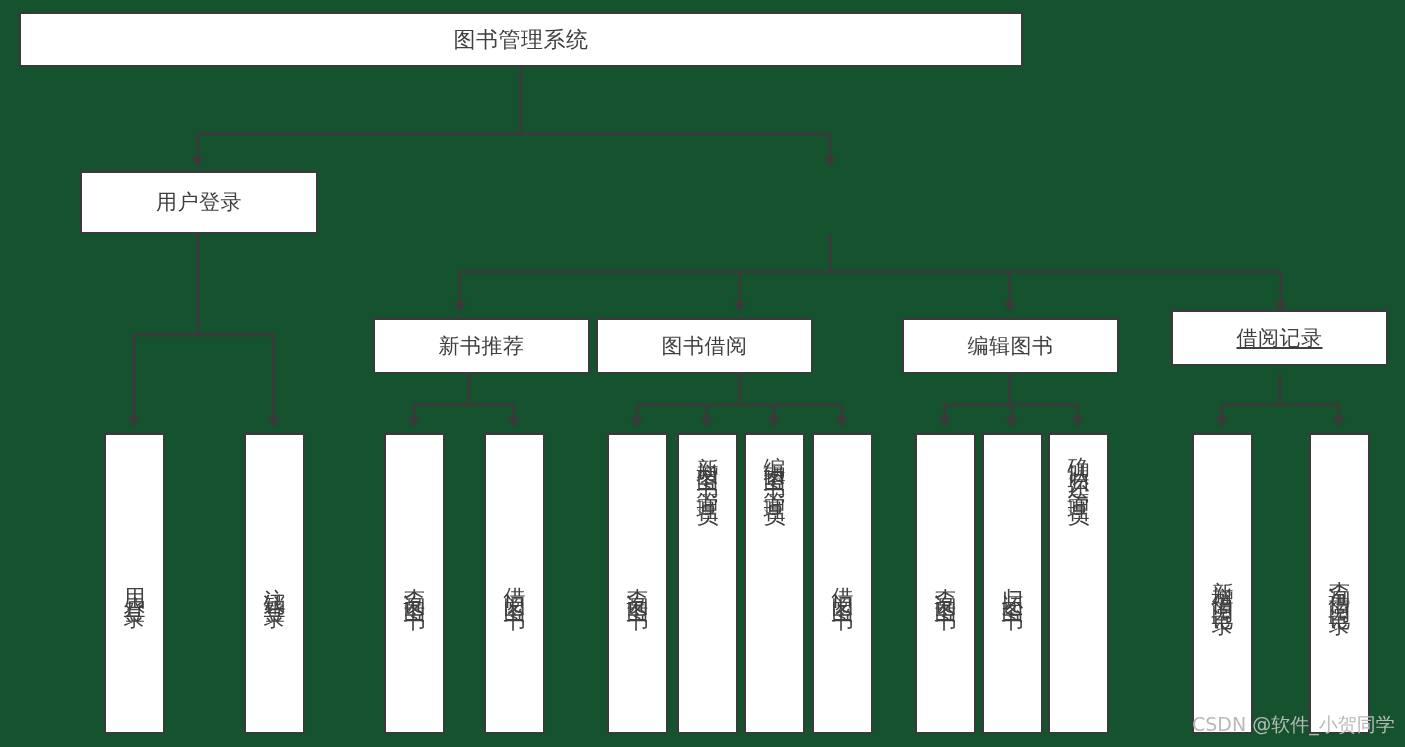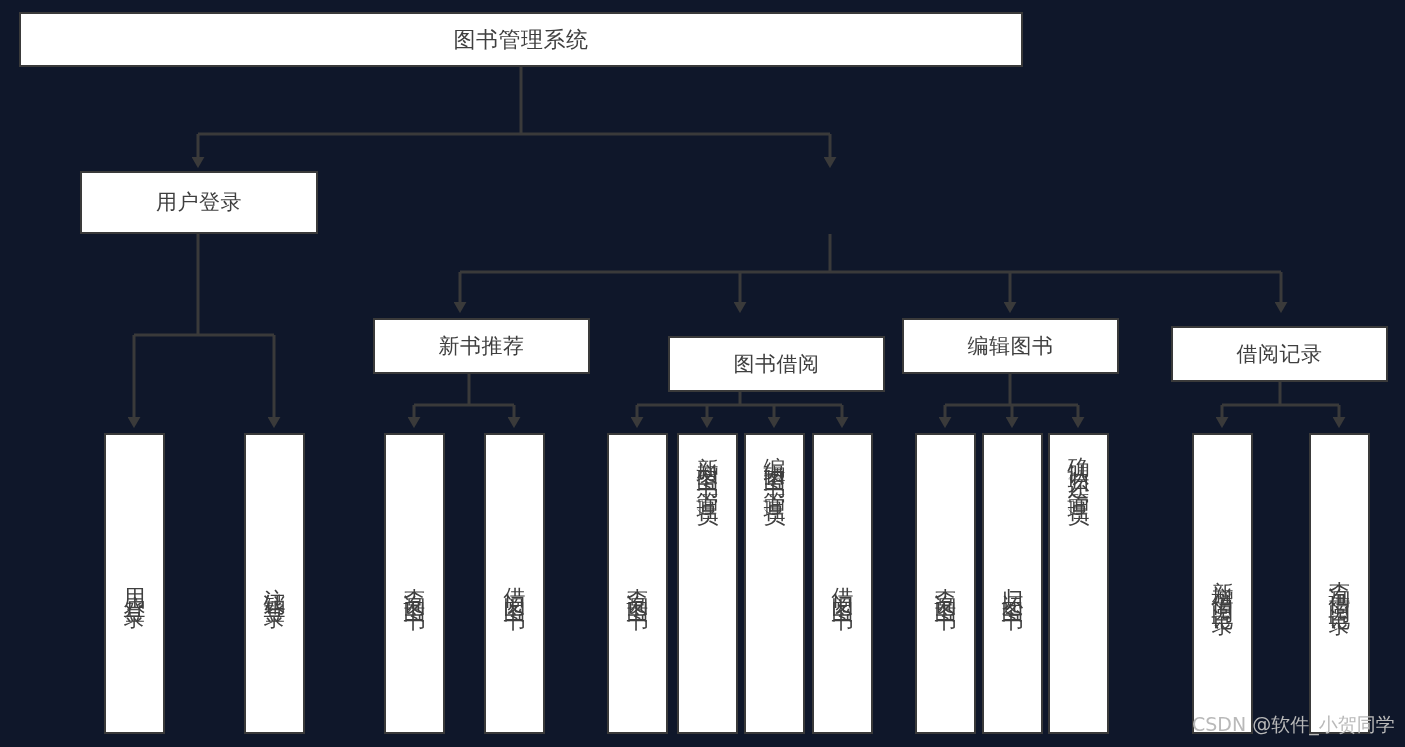--- a/index.html
+++ b/index.html
@@ -8,21 +8,21 @@
     padding: 0;
     background: #ffffff;
   }
   body {
     font-family: "DejaVu Sans", "Liberation Sans", sans-serif;
   }
   #diagram-root {
     position: relative;
     width: 1405px;
     height: 747px;
-    background: #0f172a;
+    background: #14532d;
     overflow: hidden;
   }
   #edge-layer {
     position: absolute;
     left: 0;
     top: 0;
     width: 1405px;
     height: 747px;
     pointer-events: none;
   }
@@ -136,29 +136,29 @@
 
   <div class="node horiz" style="left:80px; top:171px; width:238px; height:63px;">
     <span class="node-label">用户登录</span>
   </div>
 
 
   <div class="node horiz" style="left:373px; top:318px; width:217px; height:56px;">
     <span class="node-label">新书推荐</span>
   </div>
 
-  <div class="node horiz" style="left:668px; top:318px; width:217px; height:56px;margin-top:18px;">
+  <div class="node horiz" style="left:596px; top:318px; width:217px; height:56px;">
     <span class="node-label">图书借阅</span>
   </div>
 
   <div class="node horiz" style="left:902px; top:318px; width:217px; height:56px;">
     <span class="node-label">编辑图书</span>
   </div>
 
-  <div class="node horiz" style="left:1171px; top:326px; width:217px; height:56px;">
+  <div class="node horiz" style="left:1171px; top:310px; width:217px; height:56px;text-decoration:underline;">
     <span class="node-label">借阅记录</span>
   </div>
 
   <div class="node vert" style="left:104px; top:433px; width:61px; height:301px;">
     <span class="node-label">用户登录</span>
   </div>
 
   <div class="node vert" style="left:244px; top:433px; width:61px; height:301px;">
     <span class="node-label">注销登录</span>
   </div>

